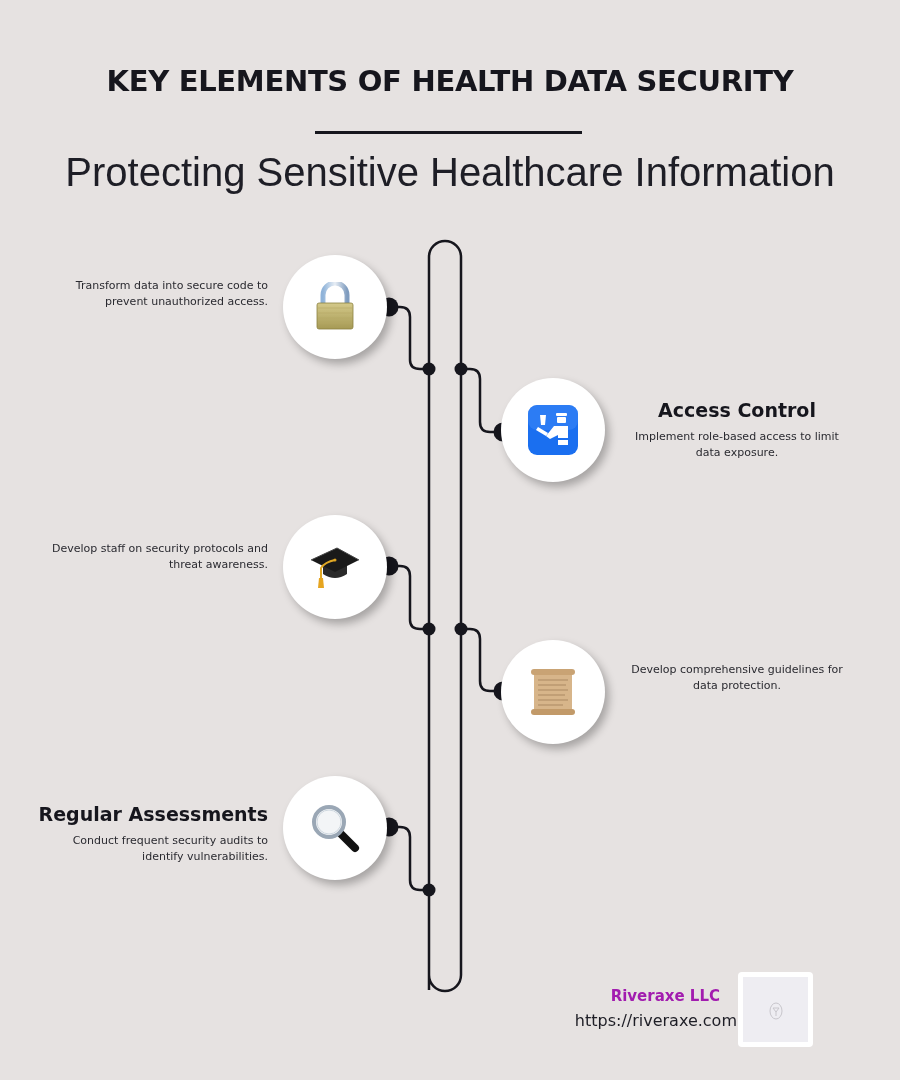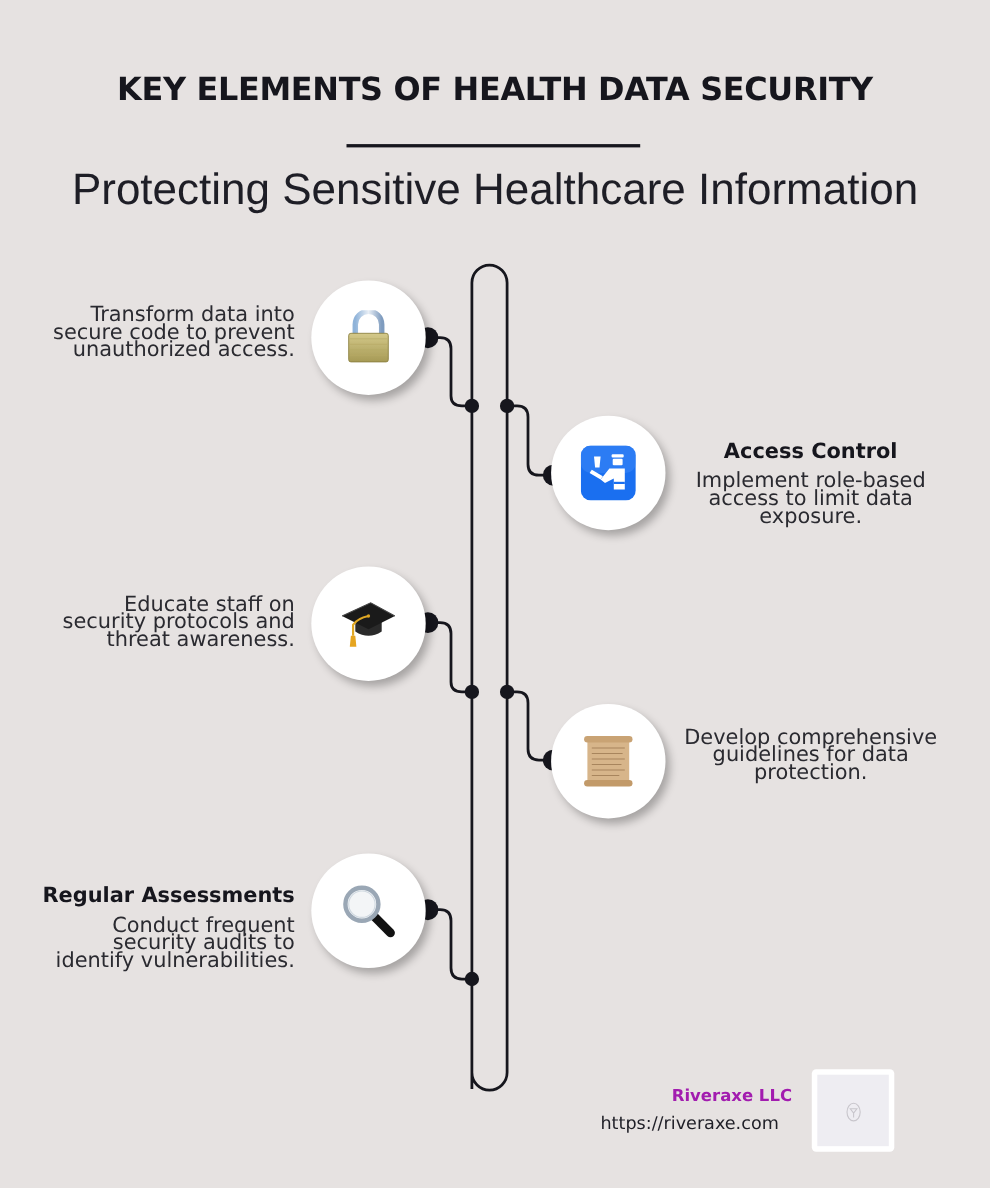--- a/index.html
+++ b/index.html
@@ -34,28 +34,28 @@
   }
   .icon-box { width: 54px; height: 54px; display: flex; align-items: center; justify-content: center; }
   .item-text { position: absolute; width: 230px; }
   .item-text.left { text-align: right; }
   .item-text.right { text-align: center; }
   .item-title {
     font-weight: bold; font-size: 19px; color: #16161d; margin-bottom: 8px;
     white-space: nowrap;
   }
   .item-desc {
-    font-size: 19px; line-height: 16px; color: #2a2a30;
+    font-size: 11px; line-height: 16px; color: #2a2a30;
   }
   .footer-name {
     position: absolute; right: 180px; top: 987px; font-weight: bold;
     font-size: 15px; color: #a21caf; text-align: right;
   }
   .footer-url {
-    position: absolute; right: 192px; top: 1011px; font-size: 16px;
+    position: absolute; right: 163px; top: 1011px; font-size: 16px;
     color: #1e1e26; text-align: right;
   }
   .logo-box {
     position: absolute; left: 738px; top: 972px; width: 75px; height: 75px;
     background: #ffffff; border-radius: 4px; padding: 5px;
   }
   .logo-inner {
     width: 100%; height: 100%; background: #eeedf2;
     display: flex; align-items: center; justify-content: center;
   }
@@ -140,21 +140,21 @@
       <rect x="30" y="33" width="10" height="2" fill="#1a6ff0"></rect>
     </svg>
   </div>
 </div>
 <div class="item-text right" style="left:622px; top:399px;">
   <div class="item-title">Access Control</div>
   <div class="item-desc">Implement role-based access to limit data exposure.</div>
 </div>
 
 <div class="item-text left" style="left:38px; top:541px;">
-  <div class="item-desc">Educate staff on security protocols and threat awareness.</div>
+  <div class="item-desc">Develop staff on security protocols and threat awareness.</div>
 </div>
 <div class="circle" style="left:283px; top:515px;">
   <div class="icon-box">
     <svg width="52" height="50" viewBox="0 0 52 50">
       <path d="M14 22 L14 32 Q26 40 38 32 L38 22 Z" fill="#2a2a2a"></path>
       <path d="M2 18 L28 6 L50 18 L26 30 Z" fill="#1a1a1a"></path>
       <path d="M2 18 L28 6 L50 18" fill="none" stroke="#444" stroke-width="1"></path>
       <circle cx="26" cy="18" r="1.5" fill="#d9a020"></circle>
       <path d="M26 18 Q16 20 12 26 L12 36" fill="none" stroke="#e0a825" stroke-width="2"></path>
       <path d="M10 36 L14 36 L15 46 L9 46 Z" fill="#e6a520"></path>

